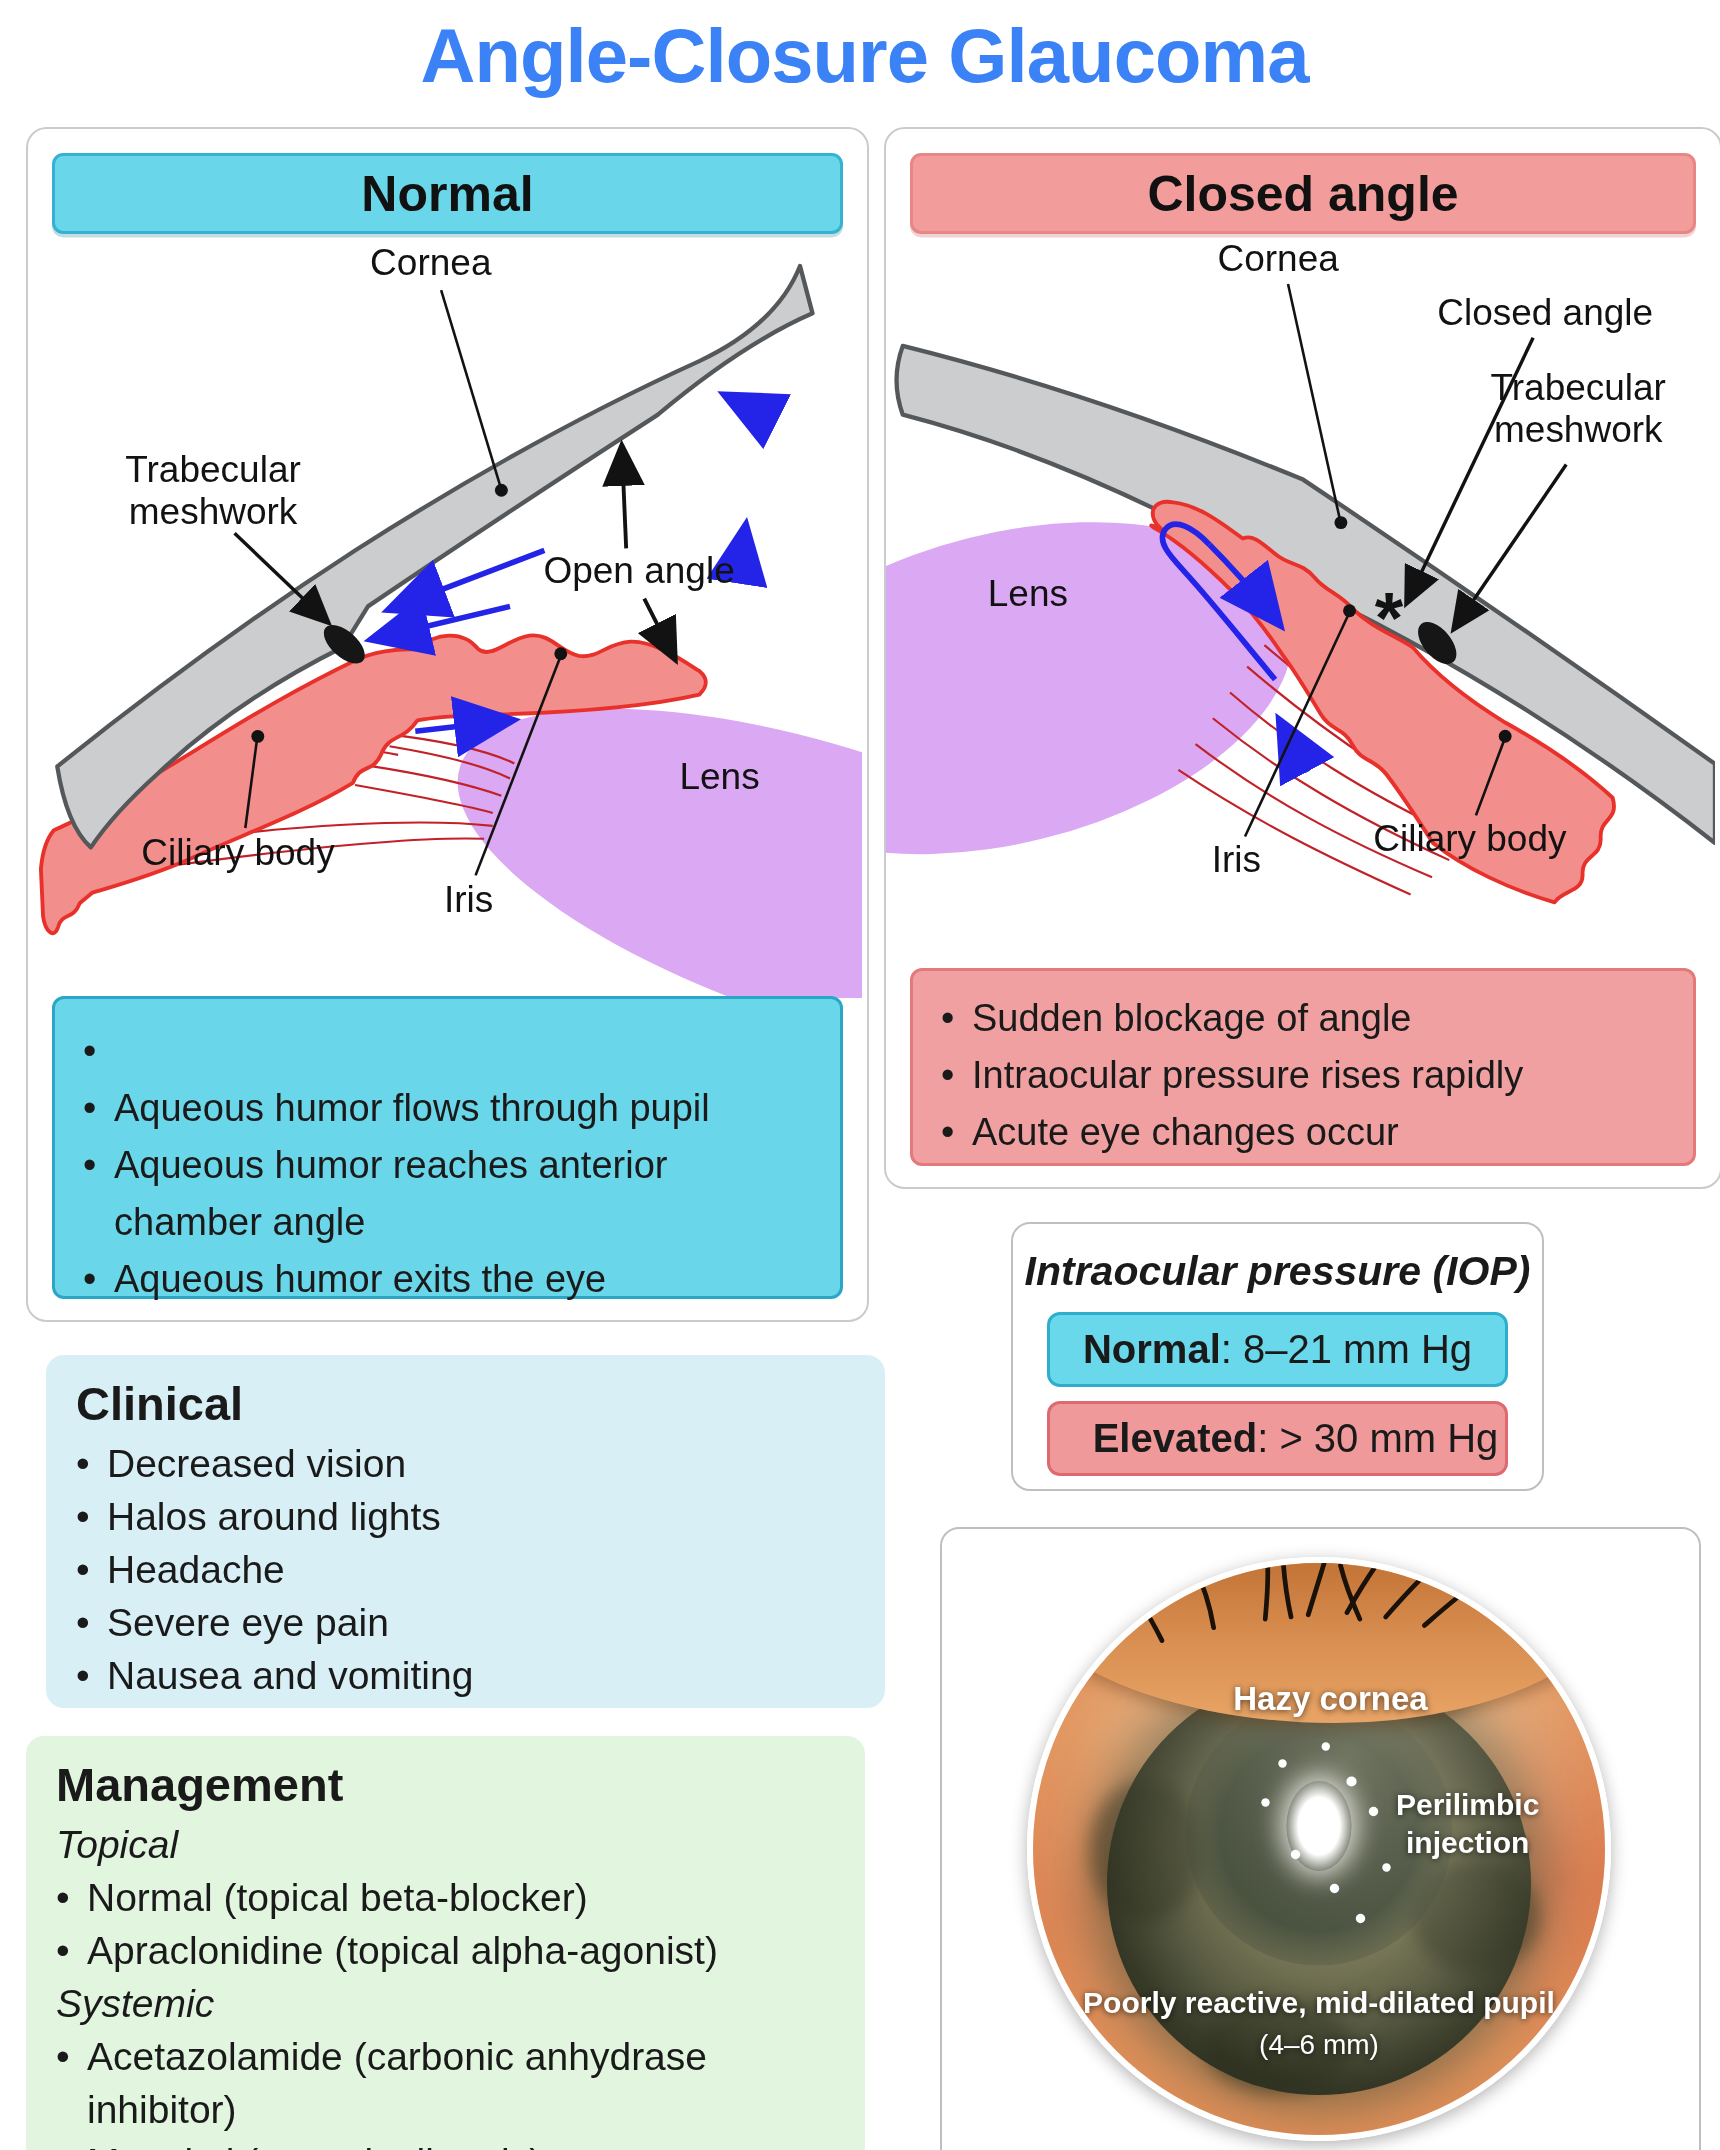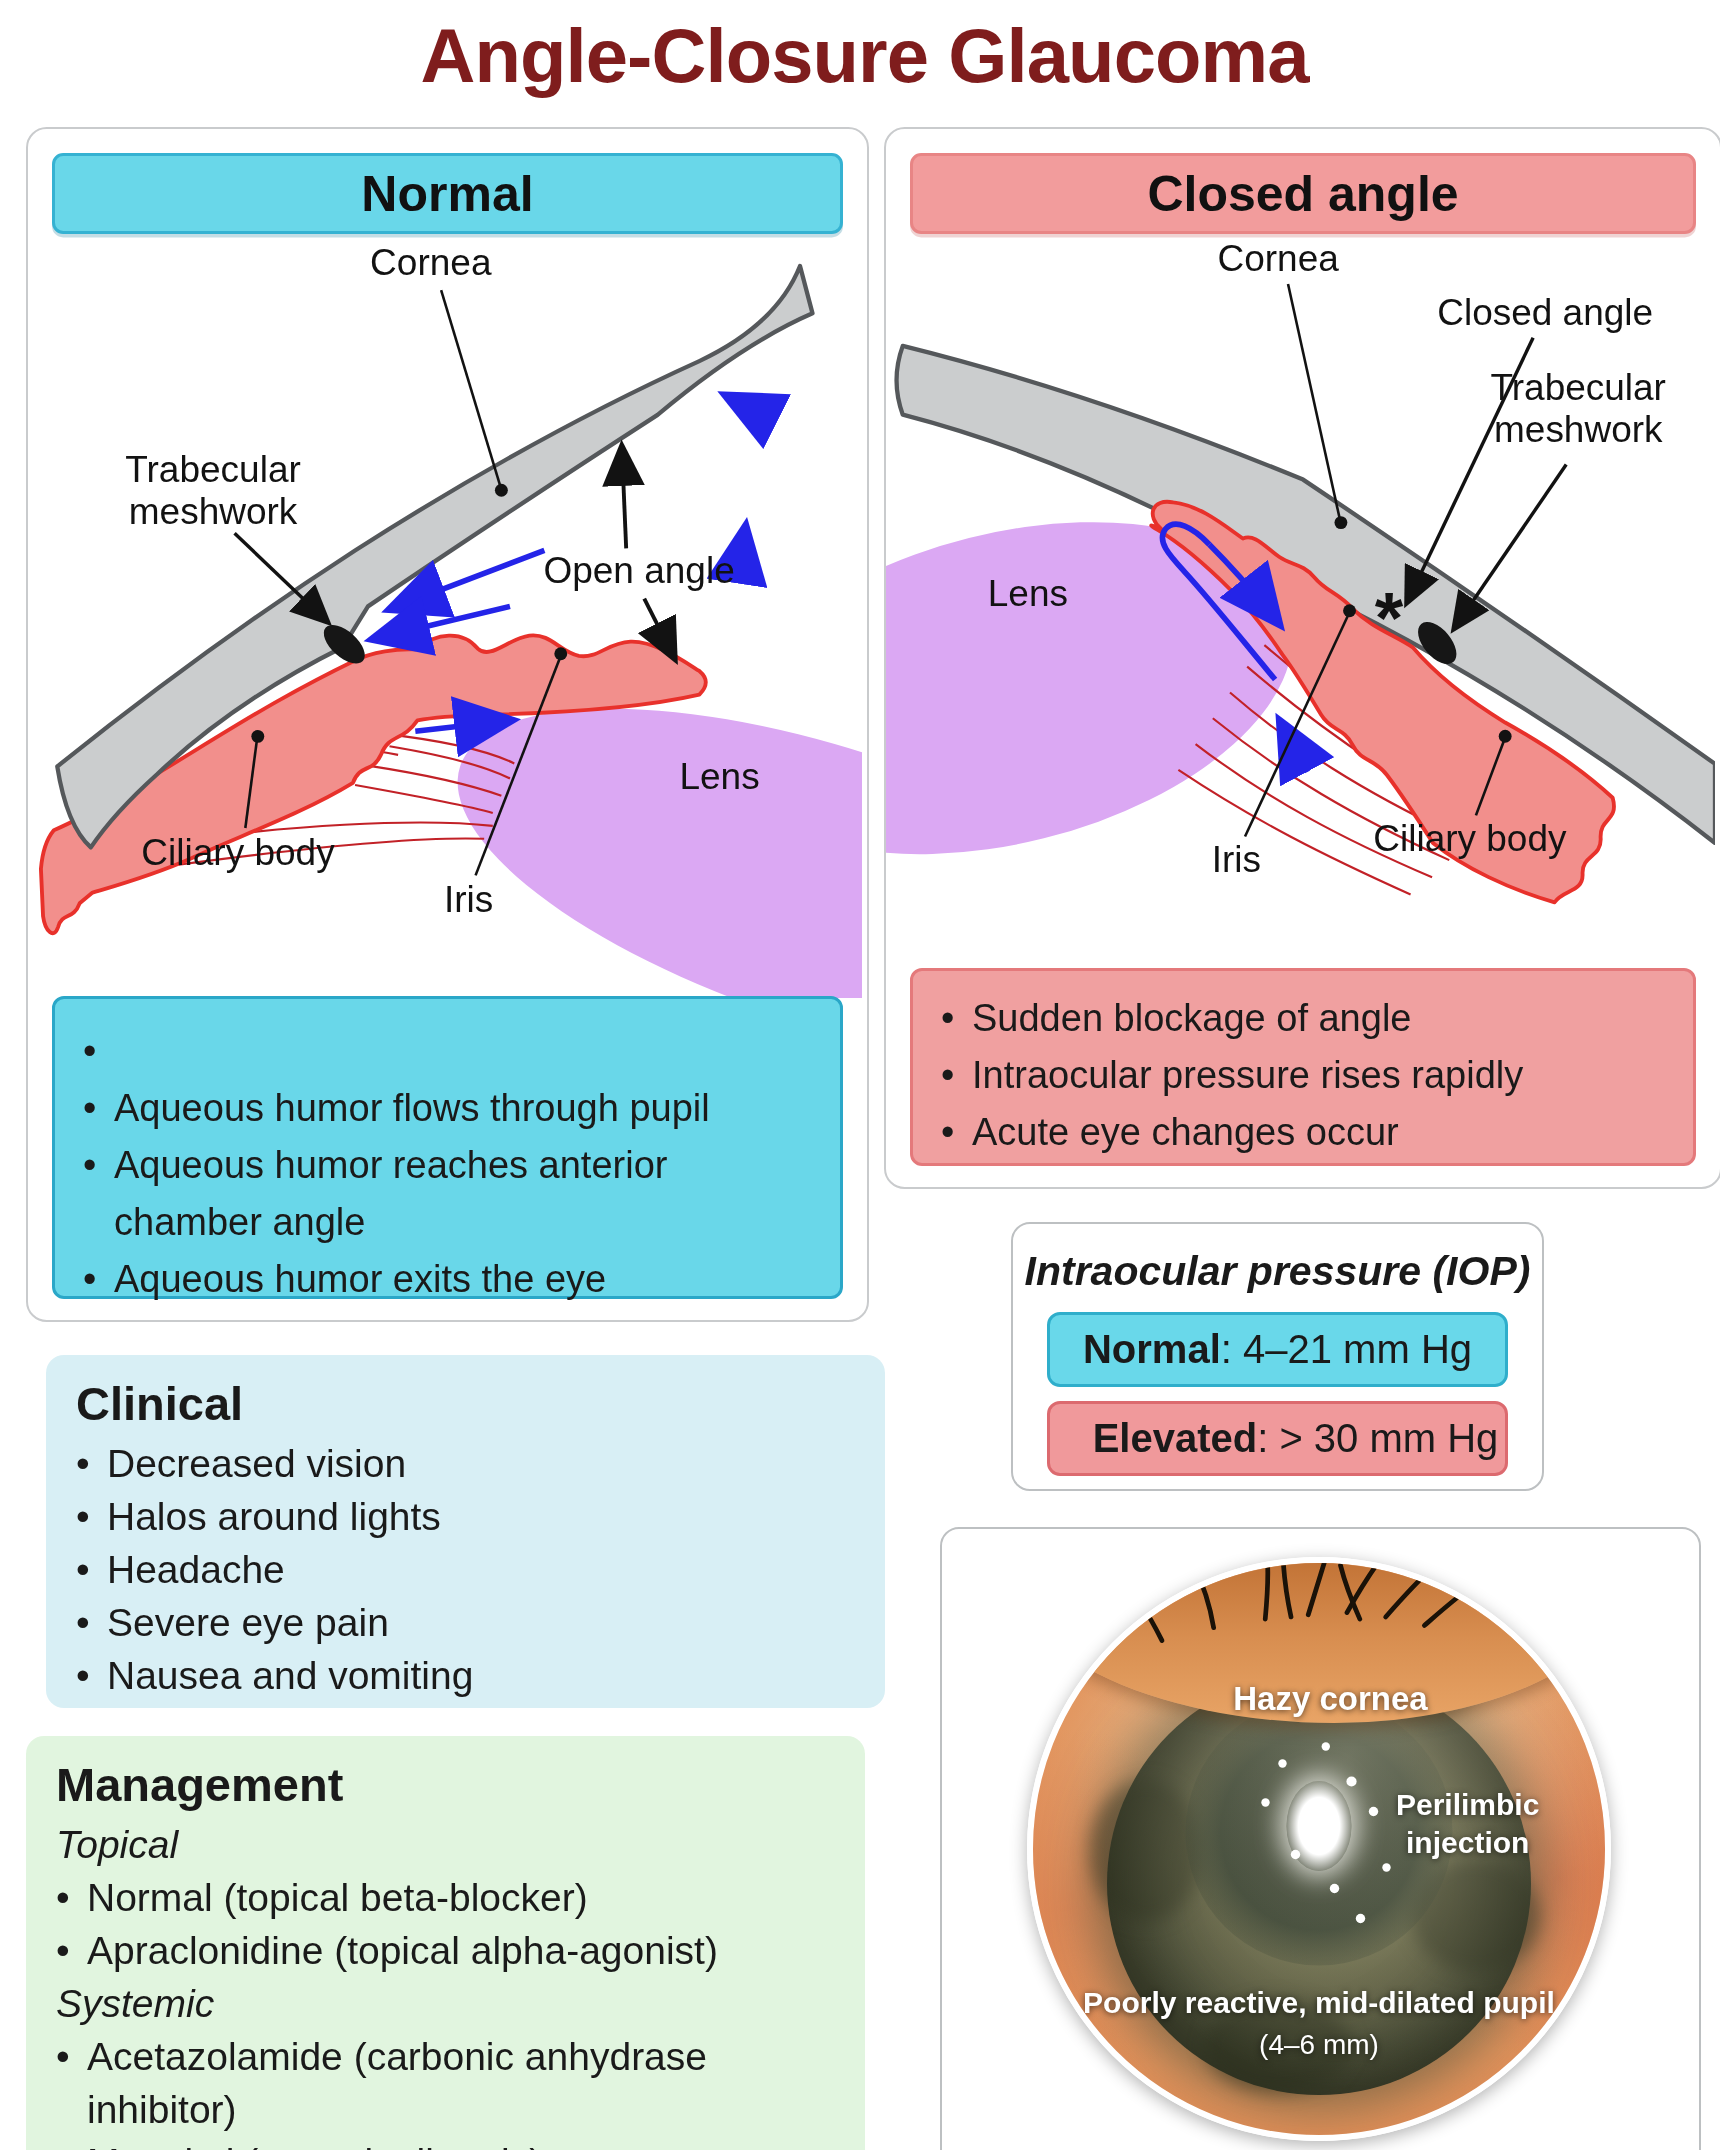--- a/index.html
+++ b/index.html
@@ -1,21 +1,21 @@
 <!DOCTYPE html>
 <html style="font-size:6.9px"><head>
 <meta charset="utf-8">
 <style>
   html,body{margin:0;padding:0;background:#ffffff;}
   .page{position:relative;width:1721px;height:2209px;background:#fff;overflow:hidden;
         font-family:"Liberation Sans", sans-serif;color:#1a1a1a;}
   .abs{position:absolute;}
 
   .main-title{left:8px;right:0;top:12px;text-align:center;font-size:76px;font-weight:bold;
-              color:#7f1d1d;letter-spacing:-0.9px;}
+              color:#3b82f6;letter-spacing:-0.9px;}
 
   .panel{background:#fff;border:2.6px solid #C9CBCD;border-radius:20.6px;}
   .hdr{left:24px;right:24px;top:24px;height:75px;border-radius:11.2px;
        display:flex;align-items:center;justify-content:center;
        font-size:50px;font-weight:bold;color:#111;}
   .hdr-cyan{background:#69D7E9;border:3.4px solid #35B2D2;box-shadow:0 3.4px 0 rgba(20,120,150,.25);}
   .hdr-pink{background:#F29C9C;border:3.4px solid #E88585;box-shadow:0 3.4px 0 rgba(190,80,80,.25);}
 
   .bbox{left:24px;right:24px;border-radius:12px;padding:24px 28px;box-sizing:border-box;}
   .bbox-cyan{background:#69D7E9;border:3.4px solid #2AA7C8;}
@@ -278,21 +278,21 @@
         <span class="blt">•</span>
         <span>Acute eye changes occur</span>
         </div>
     </div>
   </div>
 
   <div class="abs card" style="left:1011px;top:1222px;width:533px;height:269px;">
     <div class="abs iop-title">Intraocular pressure (IOP)</div>
     <div class="abs pill pill-cyan" style="top:88px;">
       <b>Normal</b>
-        <span>: 4–21 mm Hg</span>
+        <span>: 8–21 mm Hg</span>
     </div>
     <div class="abs pill pill-pink" style="top:177px;padding-left:36px;">
       <b>Elevated</b>
         <span>: &gt; 30 mm Hg</span>
     </div>
   </div>
 
   <div class="abs softbox" style="top:1355px;height:353px;background:#D8EFF5;margin-left:20px;">
     <div class="stitle">Clinical</div>
     <div class="bul">

